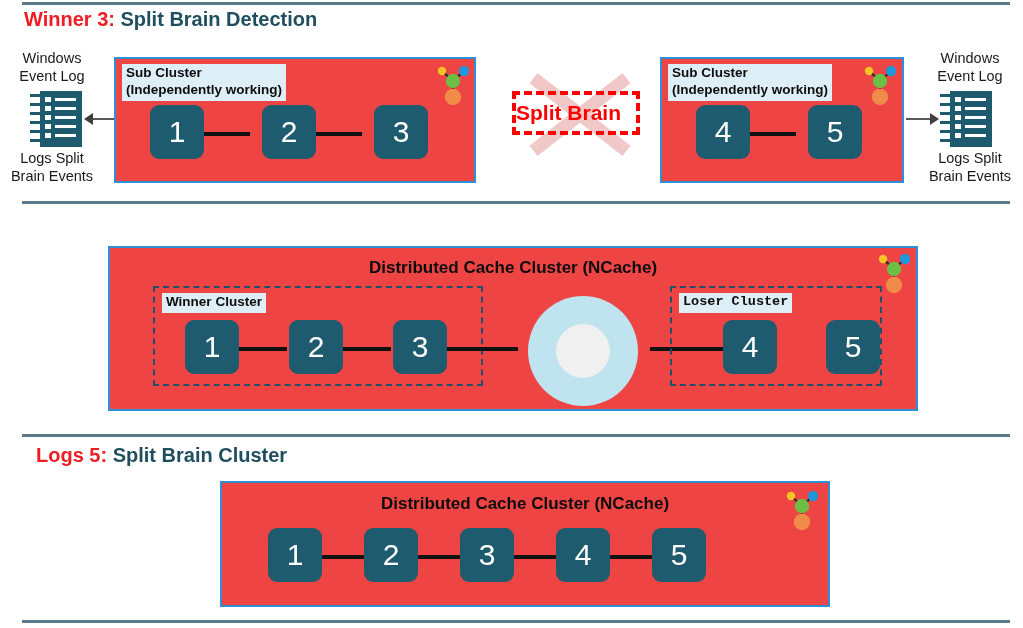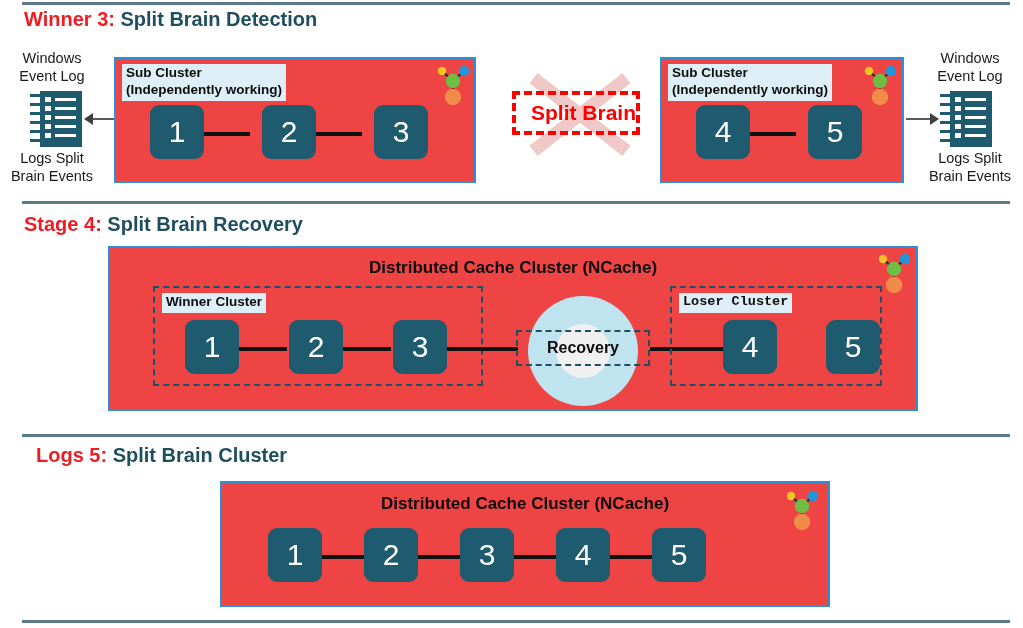--- a/index.html
+++ b/index.html
@@ -58,21 +58,21 @@
     position:absolute;border:2px dashed #1f4e5f;background:transparent;
     display:flex;align-items:center;justify-content:center;
     font-weight:bold;color:#0d0d0d;box-sizing:border-box;
   }
 
   
   .sb-wrap{position:absolute;}
   .sb-cross{position:absolute;background:#f0c8c8;}
   .sb-box{
     position:absolute;border:4px dashed #ff0000;box-sizing:border-box;
-    display:flex;align-items:center;justify-content:flex-end;
+    display:flex;align-items:center;justify-content:flex-start;
   }
   .sb-text{color:#ff0000;font-weight:bold;white-space:nowrap;}
 
   
   .cap{
     position:absolute;text-align:center;color:#1a1a1a;line-height:1.22;
     white-space:nowrap;
   }
   .evlog{position:absolute;}
   .evlog .body{position:absolute;background:#1f5b6e;}
@@ -220,23 +220,20 @@
 
   <div class="cap" style="left:920px;top:50px;width:100px;font-size:14.5px;">
     <div style="white-space:pre-line;">Windows
 Event Log</div>
   </div>
   <div class="cap" style="left:918px;top:150px;width:104px;font-size:14.5px;">
     <div style="white-space:pre-line;">Logs Split
 Brain Events</div>
   </div>
 
-  <div class="stage-head" style="left:24px;top:213px;font-size:20px;">
-    <span class="num">Stage 4:</span><span class="ttl"> Split Brain Recovery</span>
-  </div>
 
   <div class="cluster-box" style="left:108px;top:246px;width:810px;height:165px;">
 
     <div class="cluster-title" style="top:10px;font-size:17px;">Distributed Cache Cluster (NCache)</div>
 
     <svg class="logo" style="left:762px;top:3px;" width="44" height="48" viewBox="0 0 44 48">
       <line x1="22" y1="18" x2="11" y2="8" stroke="#262626" stroke-width="2"></line>
       <line x1="22" y1="18" x2="33" y2="8" stroke="#262626" stroke-width="2"></line>
       <line x1="22" y1="18" x2="22" y2="34" stroke="#262626" stroke-width="2"></line>
       <circle cx="11" cy="8" r="4.2" fill="#f4c425"></circle>
@@ -256,21 +253,20 @@
     <div class="link" style="left:540px;top:99px;width:73px;"></div>
 
     <div class="link" style="left:716px;top:99px;width:42px;"></div>
 
     <div class="node" style="left:75px;top:72px;width:54px;height:54px;font-size:30px;">1</div>
     <div class="node" style="left:179px;top:72px;width:54px;height:54px;font-size:30px;">2</div>
     <div class="node" style="left:283px;top:72px;width:54px;height:54px;font-size:30px;">3</div>
 
     <div class="donut" style="left:418px;top:48px;width:110px;height:110px;"></div>
     <div class="donut-hole" style="left:446px;top:76px;width:54px;height:54px;"></div>
-    <div class="recovery-box" style="left:406px;top:82px;width:134px;height:36px;font-size:16px;">Recovery</div>
 
     <div class="dash-frame" style="left:560px;top:38px;width:212px;height:100px;"></div>
     <div class="sub-label" style="left:569px;top:45px;font-size:13.5px;font-family:Liberation Mono, monospace;">Loser Cluster</div>
 
     <div class="node" style="left:613px;top:72px;width:54px;height:54px;font-size:30px;">4</div>
     <div class="node" style="left:716px;top:72px;width:54px;height:54px;font-size:30px;">5</div>
   </div>
 
   <div class="stage-head" style="left:36px;top:444px;font-size:20px;">
     <span class="num">Logs 5:</span><span class="ttl"> Split Brain Cluster</span>

